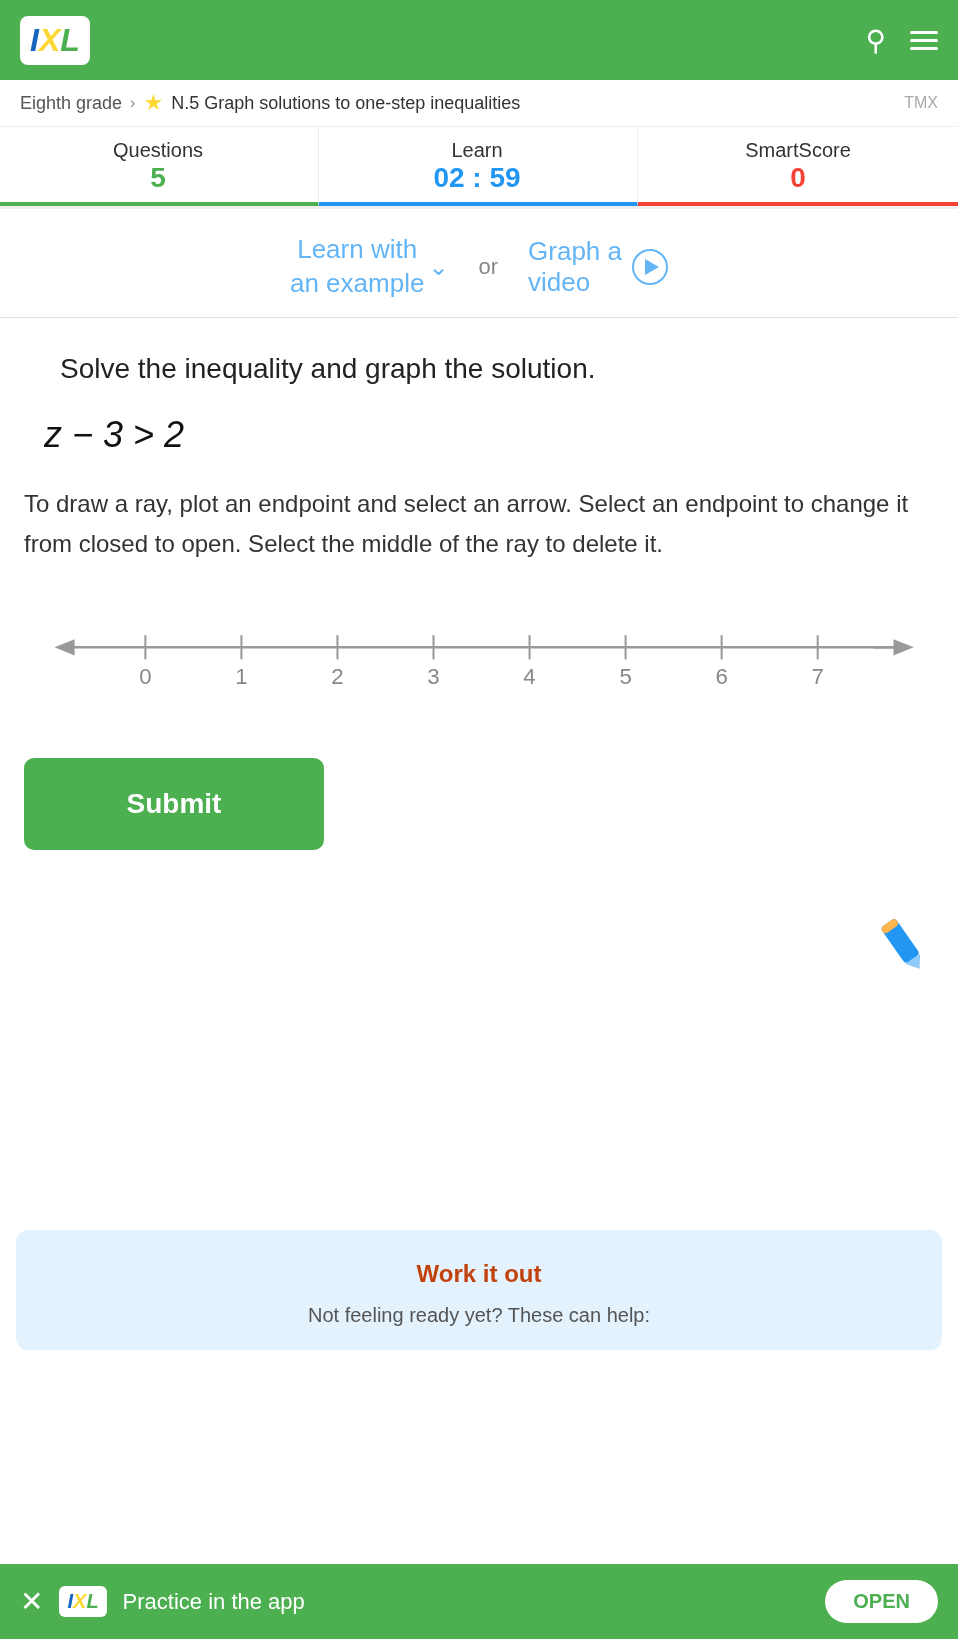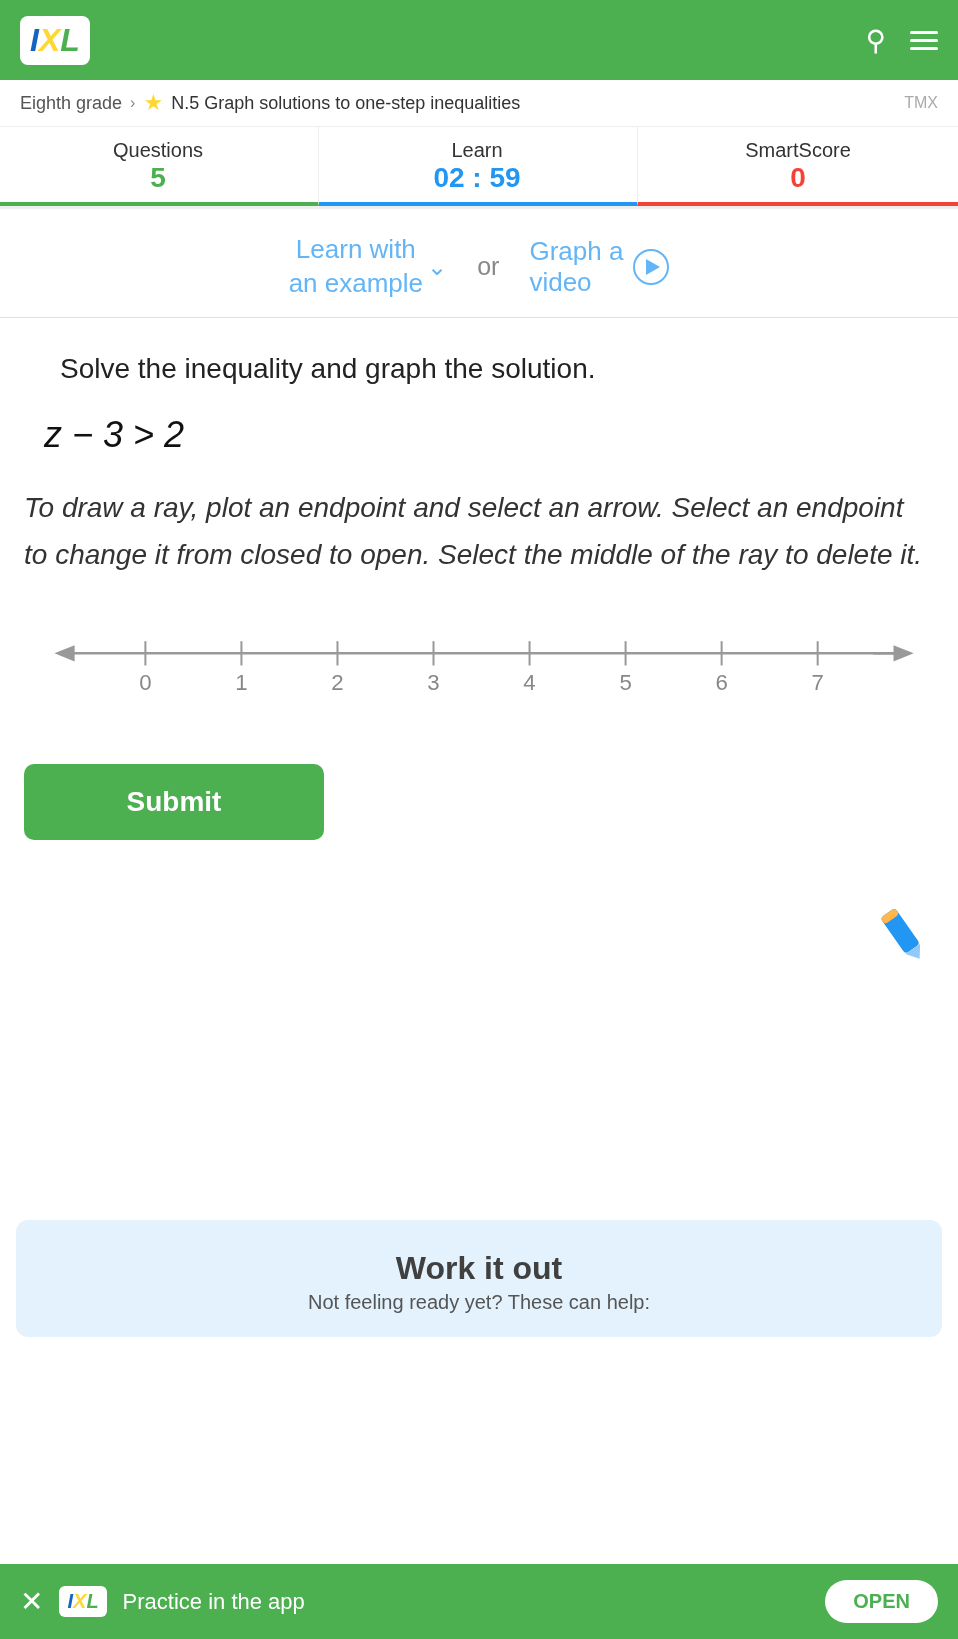--- a/index.html
+++ b/index.html
@@ -81,21 +81,21 @@
       gap: 4px;
       color: #64b5f6;
       font-size: 26px;
       font-weight: 500;
       cursor: pointer;
       text-align: center;
       line-height: 1.3;
       justify-content: flex-end;
     }
     .chevron-down { font-size: 24px; color: #64b5f6; }
-    .or-text { color: #888; font-size: 25px; }
+    .or-text { color: #888; font-size: 22px; }
     .watch-btn {
       display: flex;
       align-items: center;
       gap: 10px;
       color: #64b5f6;
       font-size: 26px;
       font-weight: 500;
       cursor: pointer;
     }
     .play-circle {
@@ -110,37 +110,37 @@
       border-top: 8px solid transparent;
       border-bottom: 8px solid transparent;
       border-left: 14px solid #64b5f6;
       margin-left: 3px;
     }
 
     
     .main-content { padding: 30px 24px; }
     .problem-text { font-size: 28px; color: #222; line-height: 1.5; margin-bottom: 24px; margin-left: 36px; }
     .equation { font-size: 36px; font-style: italic; color: #111; margin: 10px 0 28px 20px; }
-    .instructions { font-size: 28px; font-style: italic; color: #333; line-height: 1.7; margin-bottom: 24px; }
+    .instructions { font-size: 24px; color: #333; line-height: 1.7; margin-bottom: 32px; }
 
     
     .number-line-container {
       margin: 20px 0 40px;
       padding: 20px 0;
       position: relative;
     }
     .number-line-svg { width: 100%; display: block; }
 
     
     .submit-btn {
       background: #4caf50;
       color: white;
       border: none;
       border-radius: 10px;
-      padding: 22px 60px;
+      padding: 30px 60px;
       font-size: 28px;
       font-weight: 600;
       cursor: pointer;
       display: block;
       min-width: 300px;
     }
 
     
     .pencil-area {
       display: flex;
@@ -149,21 +149,21 @@
     }
 
     
     .work-it-out-section {
       background: #e3f2fd;
       border-radius: 12px;
       margin: 20px 16px;
       padding: 30px 20px 20px;
       text-align: center;
     }
-    .work-it-out-title { color: #404040; font-size: 32px; font-weight: 600; }
+    .work-it-out-title { color: #c2410c; font-size: 24px; font-weight: 600; margin-bottom: 12px; }
     .work-it-out-sub { color: #555; font-size: 20px; line-height: 1.5; }
 
     
     .app-banner {
       position: fixed;
       bottom: 0;
       left: 0;
       width: 958px;
       background: #4caf50;
       display: flex;

